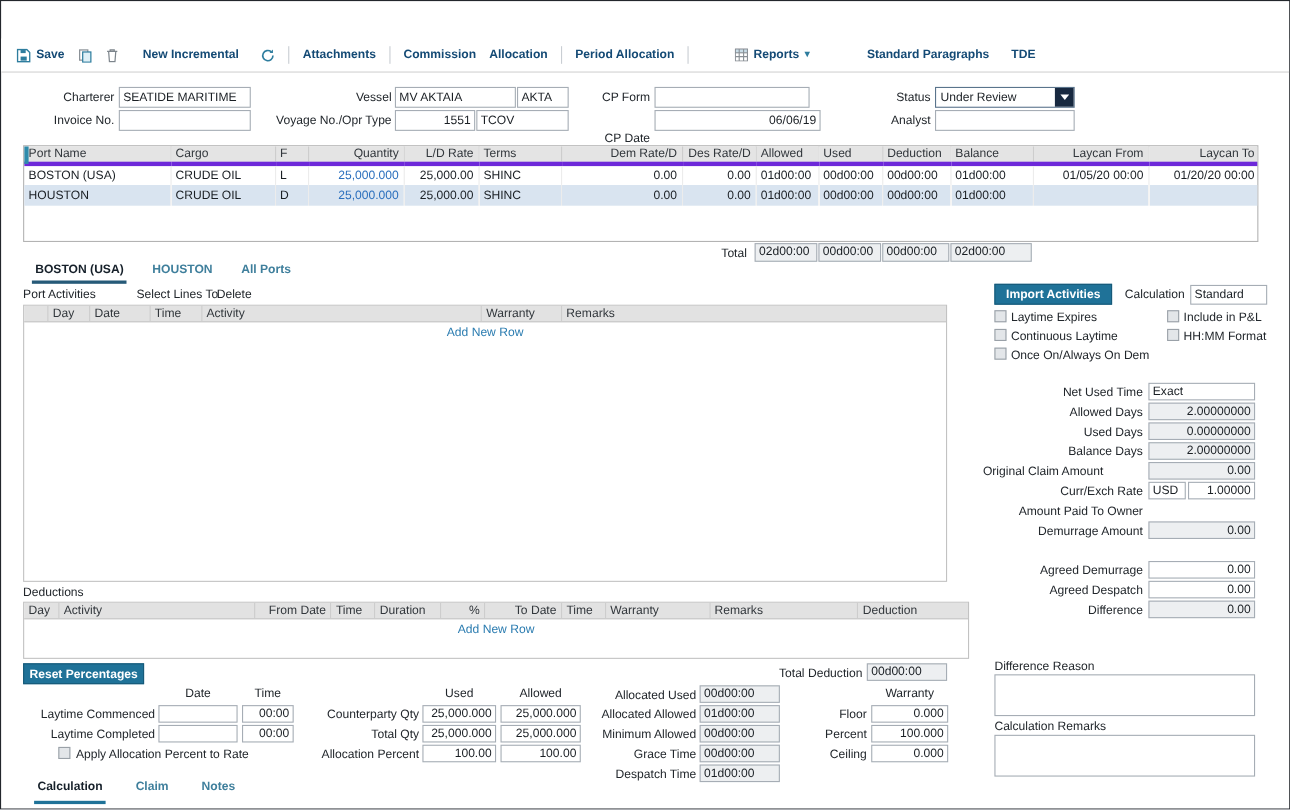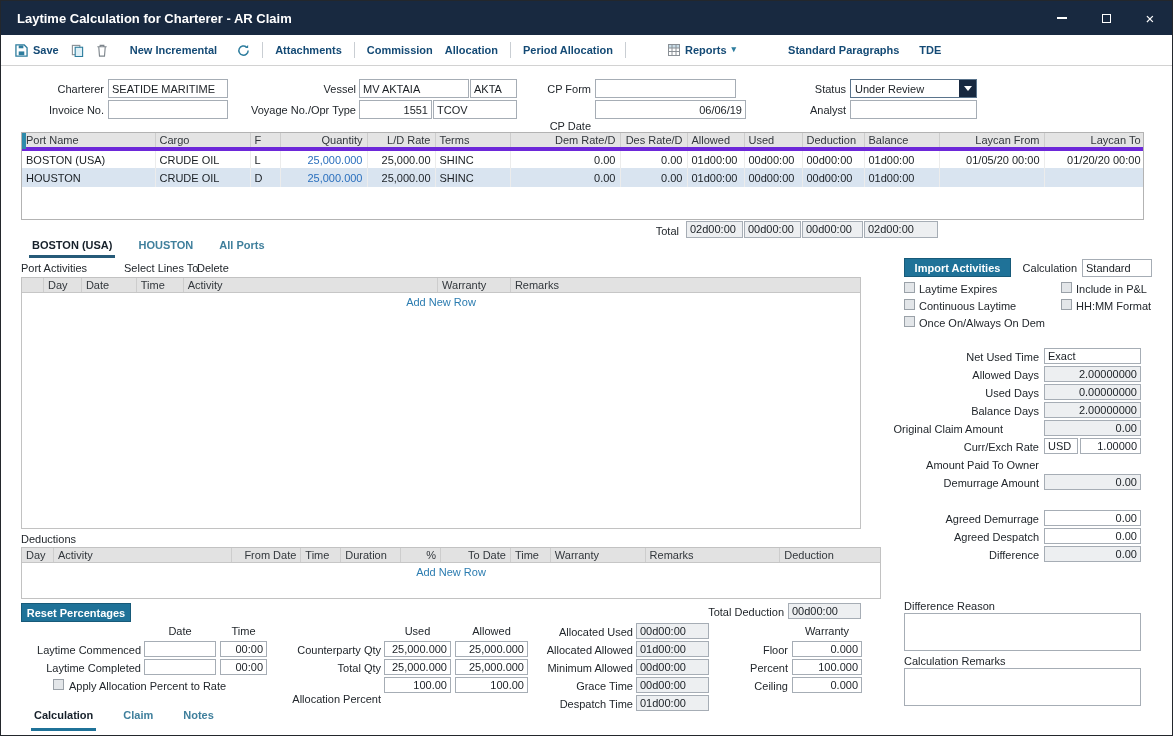--- a/index.html
+++ b/index.html
@@ -68,34 +68,20 @@
   
   .cb { position:absolute; width:11px; height:11px; background:#e3e6e9; border:1px solid #9aa1a8; cursor:pointer; }
 
   .sec-link { cursor:pointer; }
 </style>
 </head>
 <body>
 
 <div class="window">
 
-  <div class="titlebar">
-    <span class="title">Laytime Calculation for Charterer - AR Claim</span>
-    <div class="win-controls">
-      <div class="win-btn">
-          <span class="min-glyph"></span>
-        </div>
-      <div class="win-btn">
-          <span class="max-glyph"></span>
-        </div>
-      <div class="win-btn">
-          <span class="close-glyph">×</span>
-        </div>
-    </div>
-  </div>
 
   <div class="toolbar">
     <div class="tb-item">
       <svg width="13" height="13" viewBox="0 0 14 14">
           <path d="M1 1h9l3 3v9H1z" fill="none" stroke="#2e7d9e" stroke-width="1.4"></path>
           <rect x="4" y="8" width="6" height="4" fill="#2e7d9e"></rect>
           <rect x="4" y="1.6" width="5" height="3" fill="#2e7d9e"></rect>
         </svg>
       <span>Save</span>
     </div>
@@ -327,21 +313,21 @@
   <div class="lbl r" style="left:280px; top:660px; width:100px;">Total Qty</div>
   <input class="box num" style="left: 383px; top: 658px; width: 67px;" value="25,000.000">
   <input class="box num" style="left: 454px; top: 658px; width: 73px;" value="25,000.000">
   <div class="lbl r" style="left:532px; top:660px; width:100px;">Minimum Allowed</div>
   <div class="box ro" style="left:635px; top:658px; width:73px;">00d00:00</div>
   <div class="lbl r" style="left:717px; top:660px; width:70px;">Percent</div>
   <input class="box num" style="left: 791px; top: 658px; width: 70px;" value="100.000">
 
   <div class="cb" style="left:52px; top:678px;"></div>
   <div class="lbl" style="left:68px; top:678px;">Apply Allocation Percent to Rate</div>
-  <div class="lbl r" style="left:280px; top:678px; width:100px;margin-top:13px;">Allocation Percent</div>
+  <div class="lbl r" style="left:280px; top:678px; width:100px;">Allocation Percent</div>
   <input class="box num" style="left: 383px; top: 676px; width: 67px;" value="100.00">
   <input class="box num" style="left: 454px; top: 676px; width: 73px;" value="100.00">
   <div class="lbl r" style="left:532px; top:678px; width:100px;">Grace Time</div>
   <div class="box ro" style="left:635px; top:676px; width:73px;">00d00:00</div>
   <div class="lbl r" style="left:717px; top:678px; width:70px;">Ceiling</div>
   <input class="box num" style="left: 791px; top: 676px; width: 70px;" value="0.000">
 
   <div class="lbl r" style="left:532px; top:696px; width:100px;">Despatch Time</div>
   <div class="box ro" style="left:635px; top:694px; width:73px;">01d00:00</div>
 

